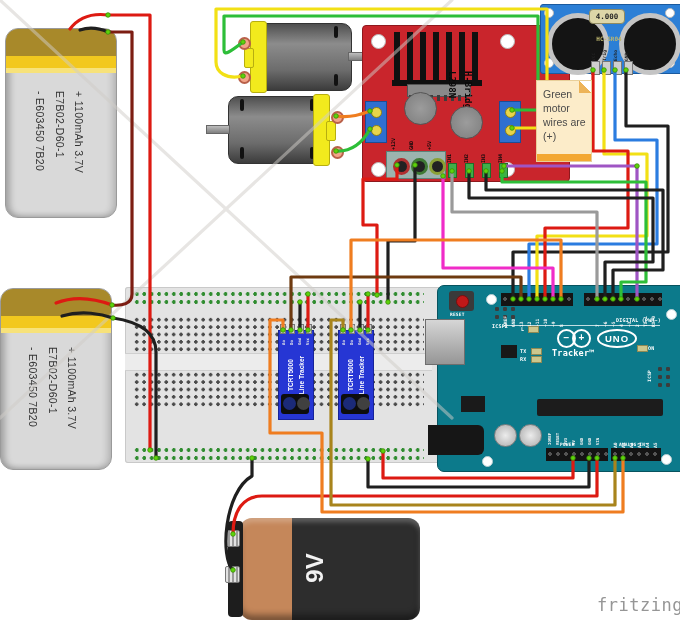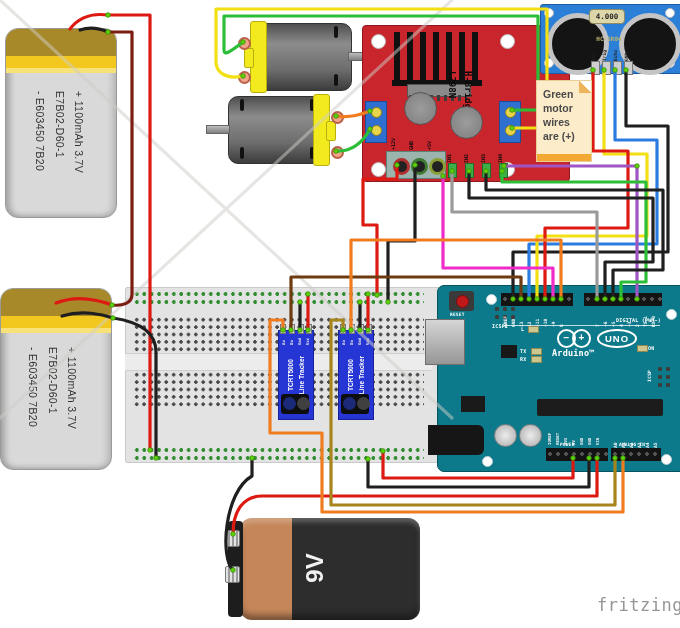--- a/index.html
+++ b/index.html
@@ -313,21 +313,21 @@
     <div class="wlbl" style="left:83px;top:40px;">L</div>
     <div class="led" style="left:90px;top:40px;"></div>
     <div class="wlbl" style="left:82px;top:62px;">TX</div>
     <div class="led" style="left:93px;top:62px;"></div>
     <div class="wlbl" style="left:82px;top:70px;">RX</div>
     <div class="led" style="left:93px;top:70px;"></div>
 
     <div class="infin" style="left:119px;top:43px;">−</div>
     <div class="infin" style="left:134px;top:43px;">+</div>
     <div id="uno-oval">UNO</div>
-    <div class="wlbl" style="left:114px;top:62px;font-size:8.5px;">Arduino™</div>
+    <div class="wlbl" style="left:114px;top:62px;font-size:8.5px;">Tracker™</div>
 
     <div class="led" style="left:199px;top:59px;"></div>
     <div class="wlbl" style="left:210px;top:59px;">ON</div>
     <div class="dotgrid" style="left:218px;top:79px;width:16px;height:24px;"></div>
     <div class="wlbl" style="left:209px;top:84px;writing-mode:vertical-rl;transform:rotate(180deg);font-size:4.5px;">ICSP</div>
 
     <div style="position:absolute;left:63px;top:59px;width:16px;height:13px;background:#181818;"></div>
     <div id="chip"></div>
     <div id="reg"></div>
     <div class="capr" style="left:56px;top:138px;"></div>
@@ -472,18 +472,18 @@
         <circle cx="368" cy="459" r="2.3" fill="#5dd30b" stroke="#3a8a06" stroke-width="0.8"></circle>
         <circle cx="252" cy="458" r="2.3" fill="#5dd30b" stroke="#3a8a06" stroke-width="0.8"></circle>
         <circle cx="233" cy="534" r="2.3" fill="#5dd30b" stroke="#3a8a06" stroke-width="0.8"></circle>
         <circle cx="233" cy="570" r="2.3" fill="#5dd30b" stroke="#3a8a06" stroke-width="0.8"></circle>
         <circle cx="637" cy="166" r="2.3" fill="#5dd30b" stroke="#3a8a06" stroke-width="0.8"></circle>
       </g>
   </svg>
 
   <div class="note z-note" style="left:536px;top:80px;width:54px;height:80px;">
     <div class="fold"></div>
-    <div class="txt" style="left:6px;right:4px;font-weight:bold;">Green motor wires are (+)</div>
+    <div class="txt" style="left:6px;right:4px;">Green motor wires are (+)</div>
     <div class="bar"></div>
   </div>
 
   <div id="fritz">fritzing</div>
 </div>
 
 </body></html>

